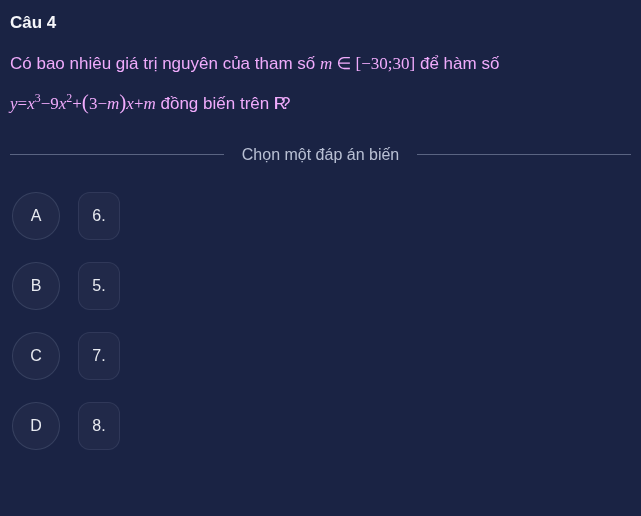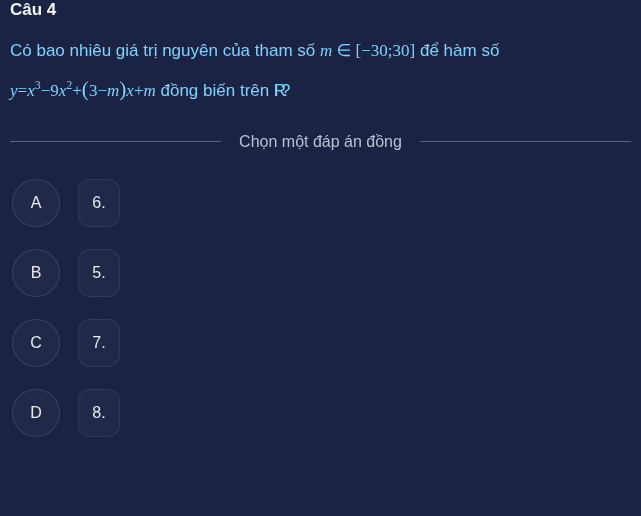--- a/index.html
+++ b/index.html
@@ -5,32 +5,32 @@
   * { box-sizing: border-box; margin: 0; padding: 0; }
   body {
     background: #1a2344;
     color: #e8eaf0;
     font-family: Arial, sans-serif;
     width: 641px;
     height: 516px;
     overflow: hidden;
   }
   .container {
-    padding: 0 10px 10px 10px;
+    padding: 13px 10px 10px 10px;
   }
   .question-title {
     font-weight: bold;
     font-size: 17px;
     color: #f5f6fa;
     margin-bottom: 14px;
   }
   .question-body {
     font-size: 17px;
     line-height: 2.0;
-    color: #7dd3fc;
+    color: #f0abfc;
   }
   .math {
     font-family: 'Times New Roman', serif;
     font-style: italic;
   }
   .math-up {
     font-family: 'Times New Roman', serif;
     font-style: normal;
   }
   .bb {
@@ -99,21 +99,21 @@
 
   <div class="question-title">Câu 4</div>
 
   <div class="question-body">
     <span>Có bao nhiêu giá trị nguyên của tham số </span><span class="math">m</span><span class="math-up"> ∈ </span><span class="math-up">[</span><span class="math-up">−30</span><span class="math-up">;</span><span class="math-up">30</span><span class="math-up">]</span><span> để hàm số</span><br>
     <span class="math">y</span><span class="math-up">=</span><span class="math">x</span><sup class="math-up">3</sup><span class="math-up">−</span><span class="math-up">9</span><span class="math">x</span><sup class="math-up">2</sup><span class="math-up">+</span><span class="math-up" style="font-size:1.25em">(</span><span class="math-up">3</span><span class="math-up">−</span><span class="math">m</span><span class="math-up" style="font-size:1.25em">)</span><span class="math">x</span><span class="math-up">+</span><span class="math">m</span><span> đồng biến trên </span><span><span class="bb">IR</span></span><span>?</span>
   </div>
 
   <div class="divider-row">
     <div class="divider-line"></div>
-    <div class="divider-text">Chọn một đáp án đồng</div>
+    <div class="divider-text">Chọn một đáp án biến</div>
     <div class="divider-line"></div>
   </div>
 
   <div class="options">
     <div class="option-row">
       <div class="option-letter">A</div>
       <div class="option-value">6.</div>
     </div>
     <div class="option-row">
       <div class="option-letter">B</div>

